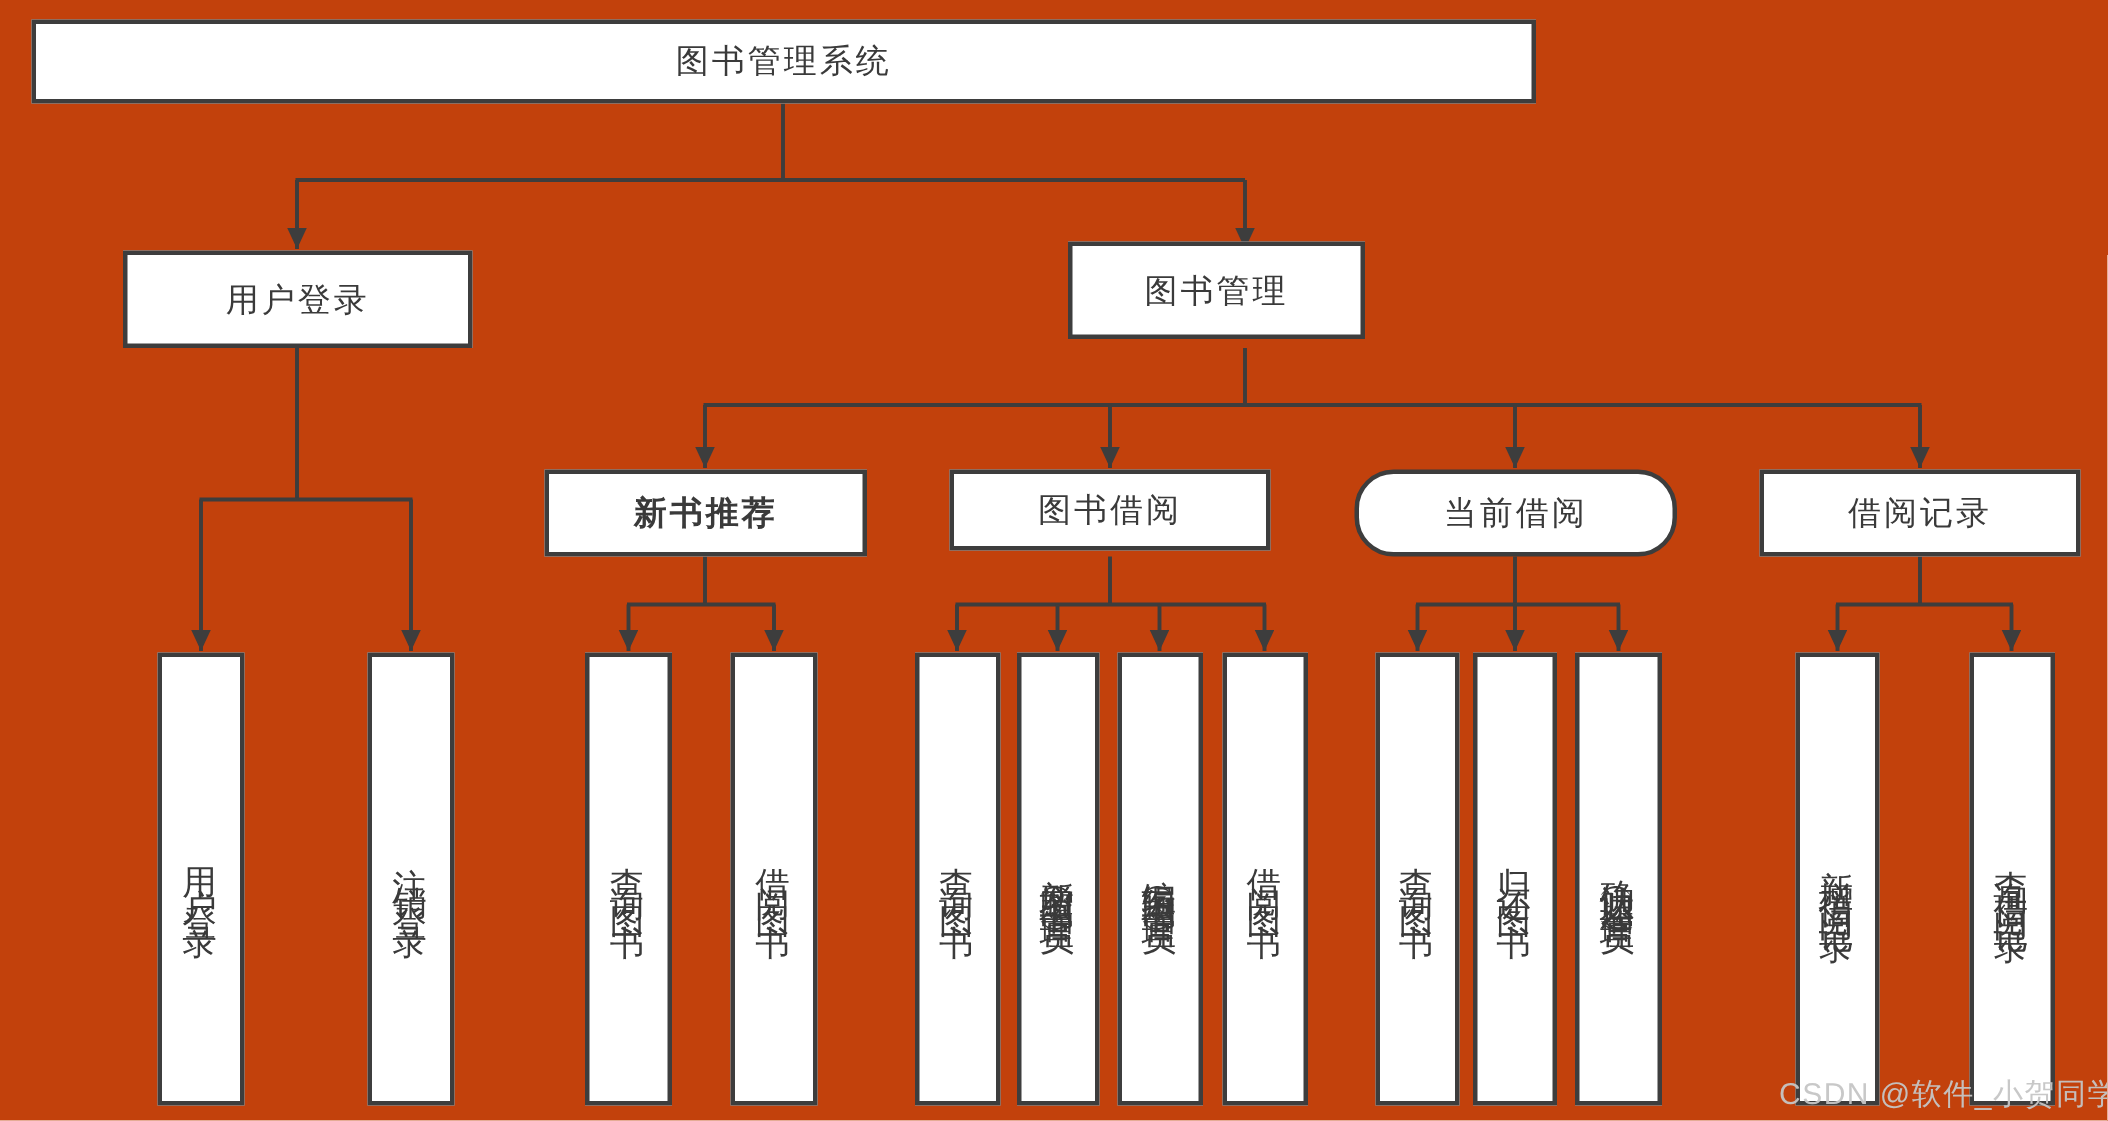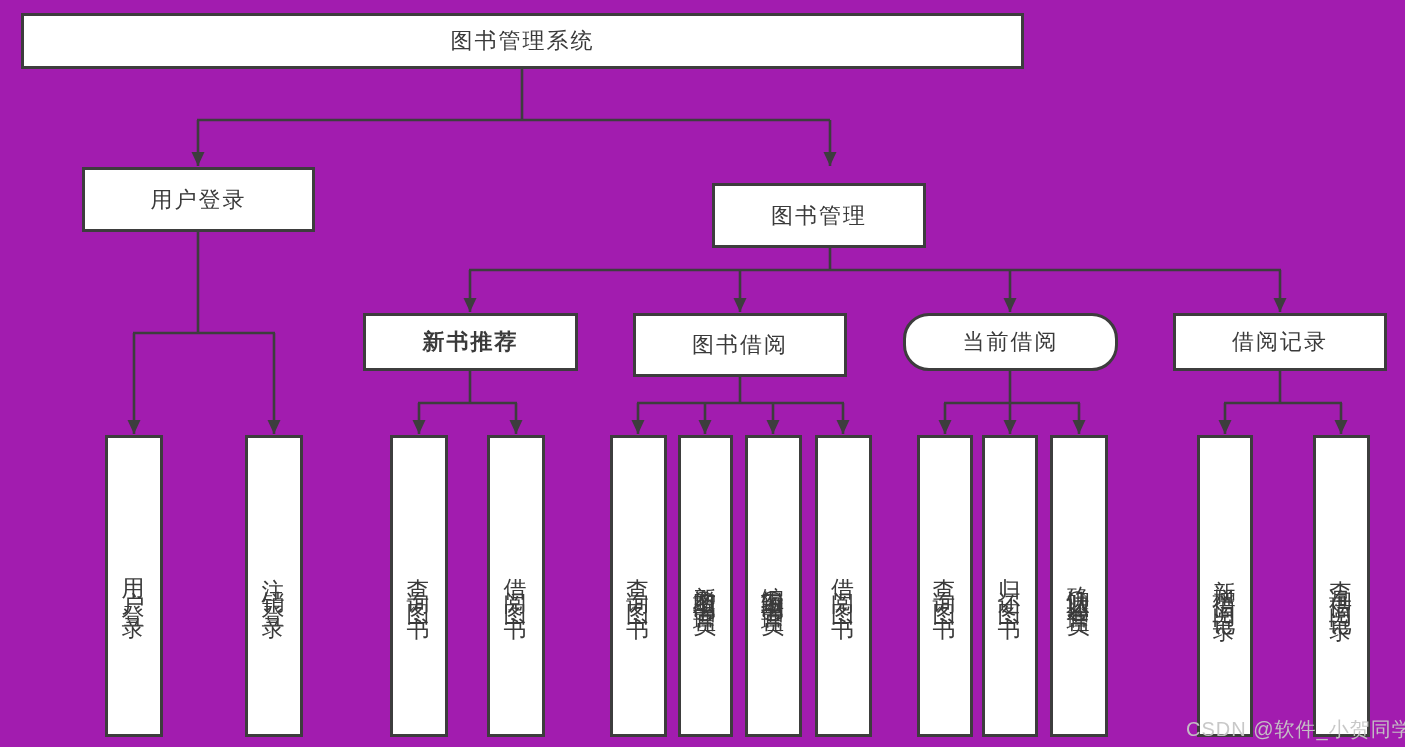--- a/index.html
+++ b/index.html
@@ -4,21 +4,21 @@
 <style>
   html, body {
     margin: 0;
     padding: 0;
     background: #ffffff;
   }
   .canvas {
     position: relative;
     width: 1405px;
     height: 747px;
-    background: #a21caf;
+    background: #c2410c;
     font-family: "Liberation Sans", "DejaVu Sans", sans-serif;
     overflow: hidden;
   }
   .connectors {
     position: absolute;
     left: 0;
     top: 0;
     width: 1405px;
     height: 747px;
     pointer-events: none;
@@ -110,24 +110,24 @@
       <line x1="1280" y1="371" x2="1280" y2="403"></line>
       <line x1="1224" y1="403" x2="1342" y2="403"></line>
       <line x1="1225" y1="403" x2="1225" y2="434" marker-end="url(#ah)"></line>
       <line x1="1341" y1="403" x2="1341" y2="434" marker-end="url(#ah)"></line>
     </g>
   </svg>
 
   <div class="box h-box" style="left:21px; top:13px; width:1003px; height:56px;">图书管理系统</div>
 
   <div class="box h-box" style="left:82px; top:167px; width:233px; height:65px;">用户登录</div>
-  <div class="box h-box" style="left:712px; top:183px; width:214px; height:65px;">图书管理</div>
+  <div class="box h-box" style="left:712px; top:161px; width:198px; height:65px;">图书管理</div>
 
   <div class="box h-box" style="left:363px; top:313px; width:215px; height:58px;font-weight:bold;">新书推荐</div>
-  <div class="box h-box" style="left:633px; top:313px; width:214px; height:64px;">图书借阅</div>
+  <div class="box h-box" style="left:633px; top:313px; width:214px; height:54px;">图书借阅</div>
   <div class="box h-box" style="left:903px; top:313px; width:215px; height:58px;border-radius:26px;">当前借阅</div>
   <div class="box h-box" style="left:1173px; top:313px; width:214px; height:58px;">借阅记录</div>
 
   <div class="box v-box v-short" style="left:105px; top:435px; width:58px; height:302px;">
     <span>用户登录</span>
     </div>
   <div class="box v-box v-short" style="left:245px; top:435px; width:58px; height:302px;">
     <span>注销登录</span>
     </div>
 

